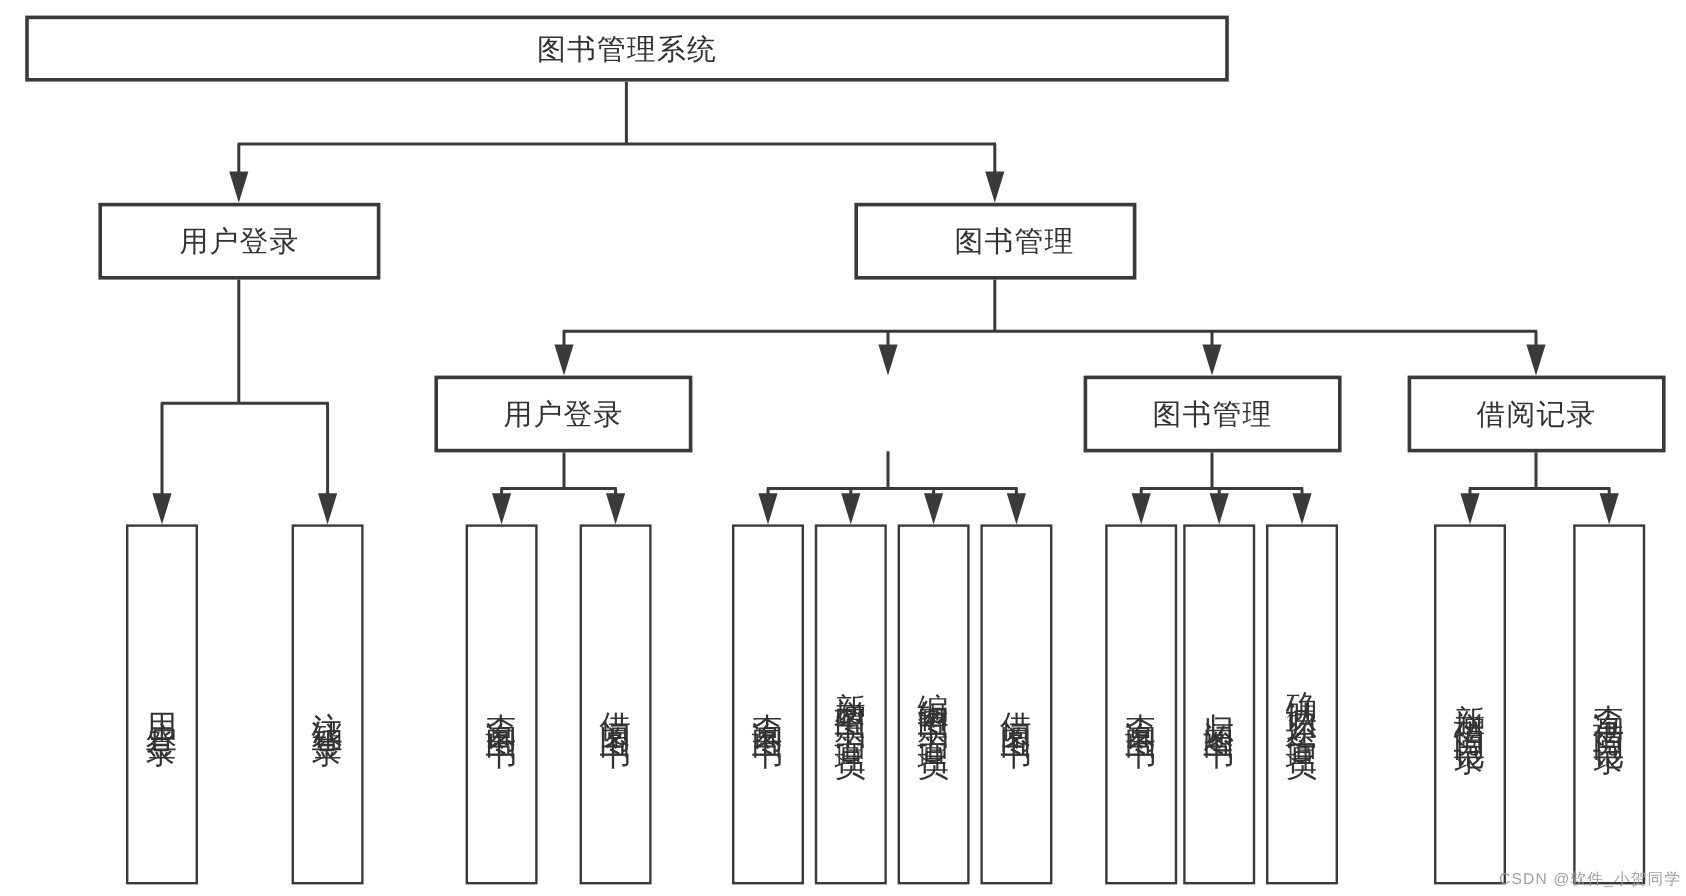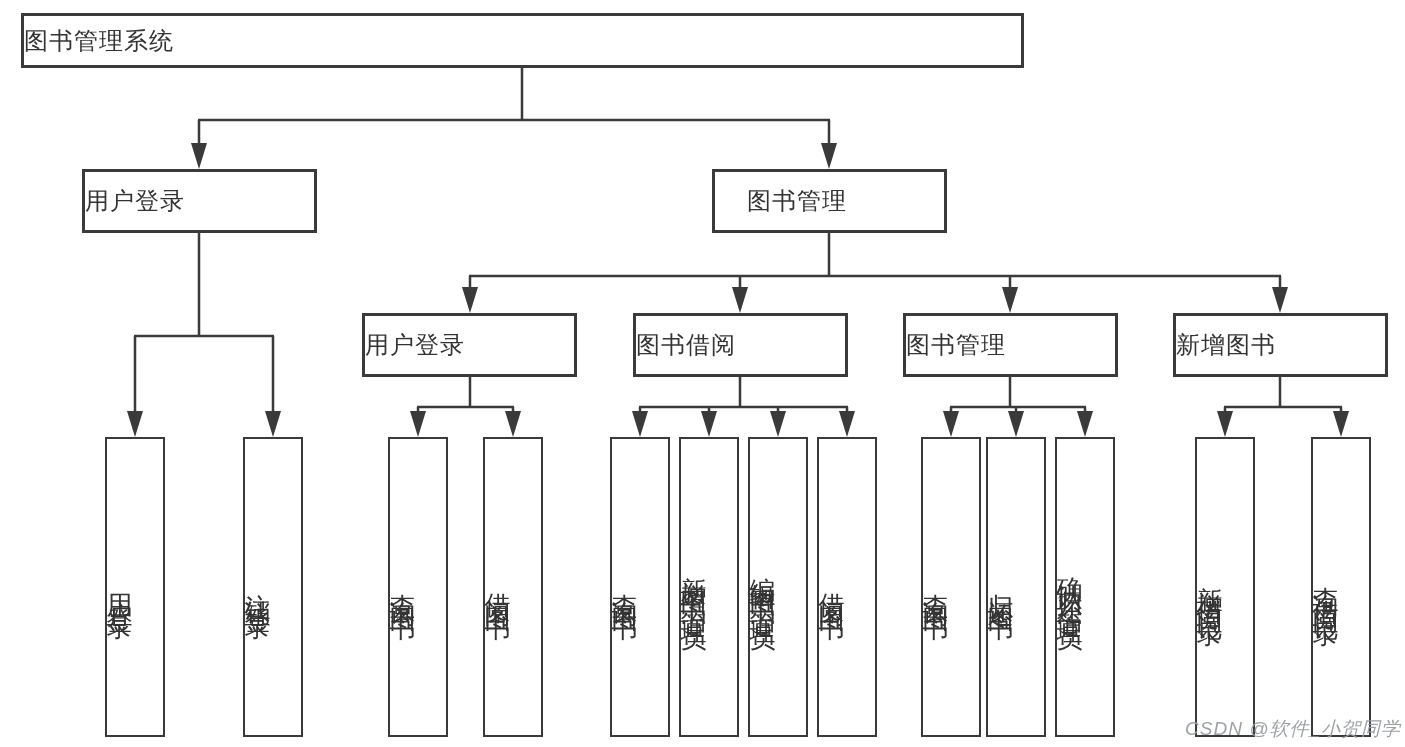--- a/index.html
+++ b/index.html
@@ -12,44 +12,44 @@
     background: #ffffff;
     overflow: hidden;
   }
   .connectors { position: absolute; left: 0; top: 0; }
   .node {
     position: absolute;
     background: #ffffff;
     border: 3px solid #3a3a3a;
     display: flex;
     align-items: center;
+    justify-content: center;
     color: #333333;
     font-size: 24px;
     letter-spacing: 1px;
     z-index: 2;
   }
   .leaf { border-width: 2px; }
   .vtext {
     writing-mode: vertical-rl;
     text-orientation: mixed;
     font-size: 26px;
     line-height: 1;
     letter-spacing: 7px;
     color: #333333;
   }
   .watermark {
     position: absolute;
     right: 4px;
     bottom: 5px;
-    font-size: 19px;
+    font-size: 13px;
     letter-spacing: 1px;
     color: rgba(152, 155, 160, 0.95);
     z-index: 5;
     white-space: nowrap;
-    font-style: italic;
   }
 </style>
 </head>
 <body>
 
 <div class="canvas">
 
   <svg class="connectors" width="1405" height="747" viewBox="0 0 1405 747">
     <path fill="none" stroke="#3a3a3a" stroke-width="2.5" d="M522 68 V121 M198 120 H830 M199 120 V147 M829 120 V147
              M199 232 V337 M134 336 H274 M135 336 V416 M273 336 V416
@@ -77,28 +77,25 @@
   <div class="node" style="left:82px; top:169px; width:235px; height:64px;">
     <span>用户登录</span>
   </div>
   <div class="node" style="left:712px; top:169px; width:235px; height:64px;padding-left:32px;">
     <span>图书管理</span>
   </div>
 
   <div class="node" style="left:362px; top:313px; width:215px; height:64px;">
     <span>用户登录</span>
   </div>
-  <div class="node" style="left:633px; top:313px; width:215px; height:64px;">
-    <span>图书借阅</span>
-  </div>
   <div class="node" style="left:903px; top:313px; width:215px; height:64px;">
     <span>图书管理</span>
   </div>
   <div class="node" style="left:1173px; top:313px; width:215px; height:64px;">
-    <span>新增图书</span>
+    <span>借阅记录</span>
   </div>
 
   <div class="node leaf" style="left:105px; top:437px; width:60px; height:300px;">
     <span class="vtext">用户登录</span>
   </div>
   <div class="node leaf" style="left:243px; top:437px; width:60px; height:300px;">
     <span class="vtext">注销登录</span>
   </div>
 
   <div class="node leaf" style="left:388px; top:437px; width:60px; height:300px;">

